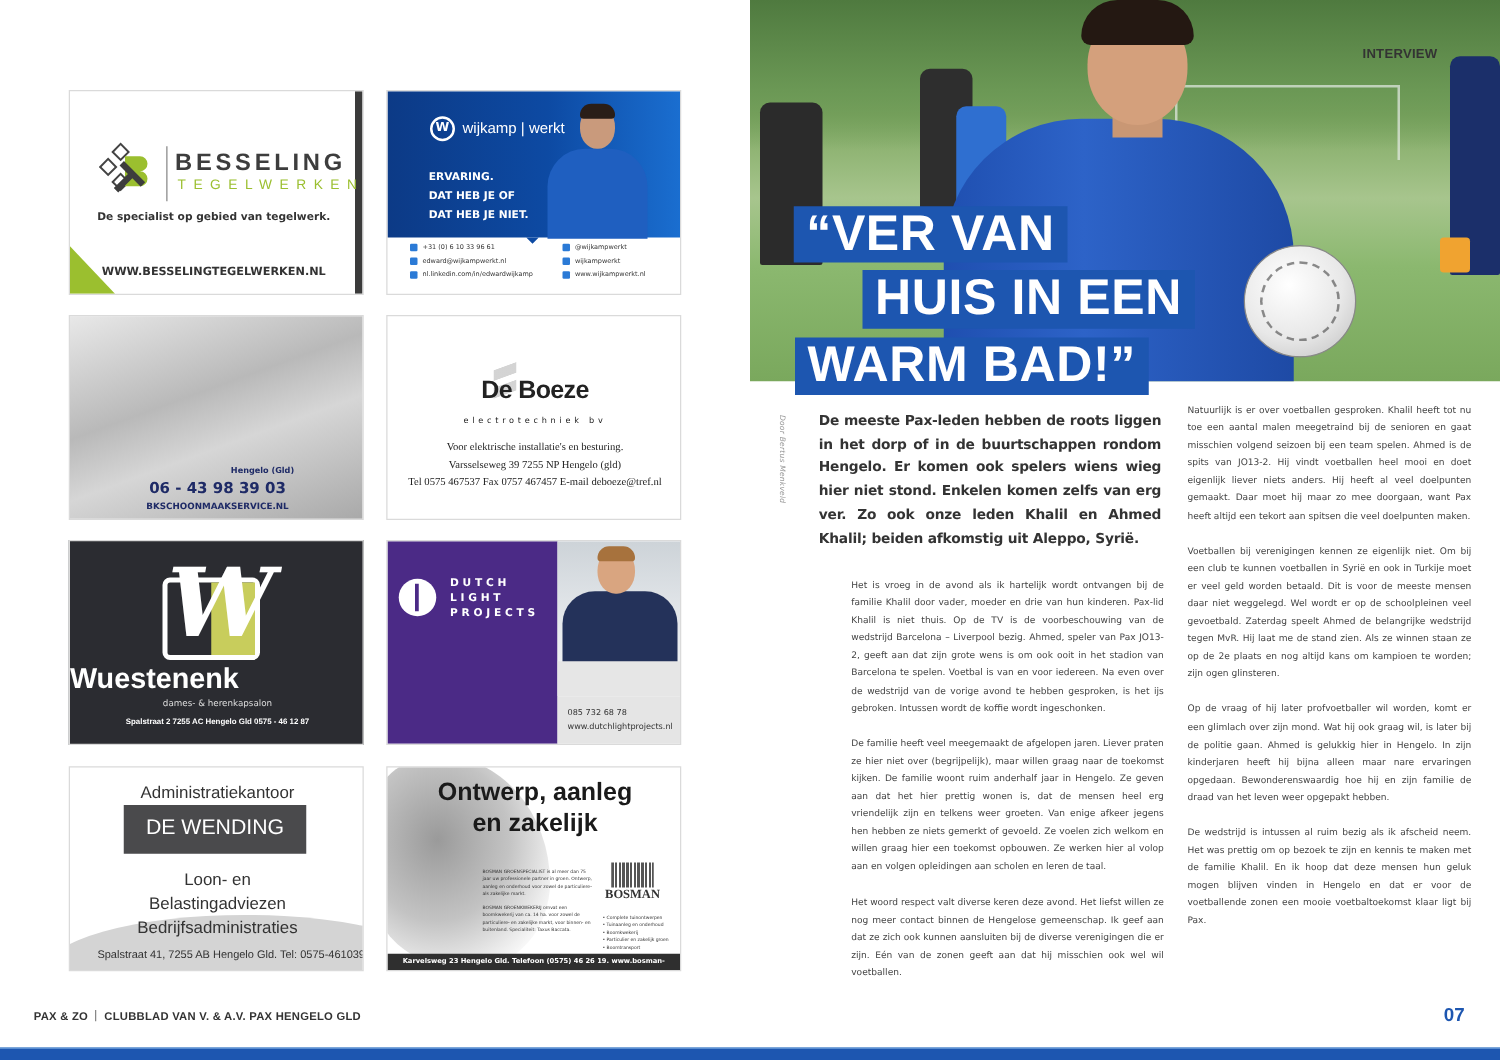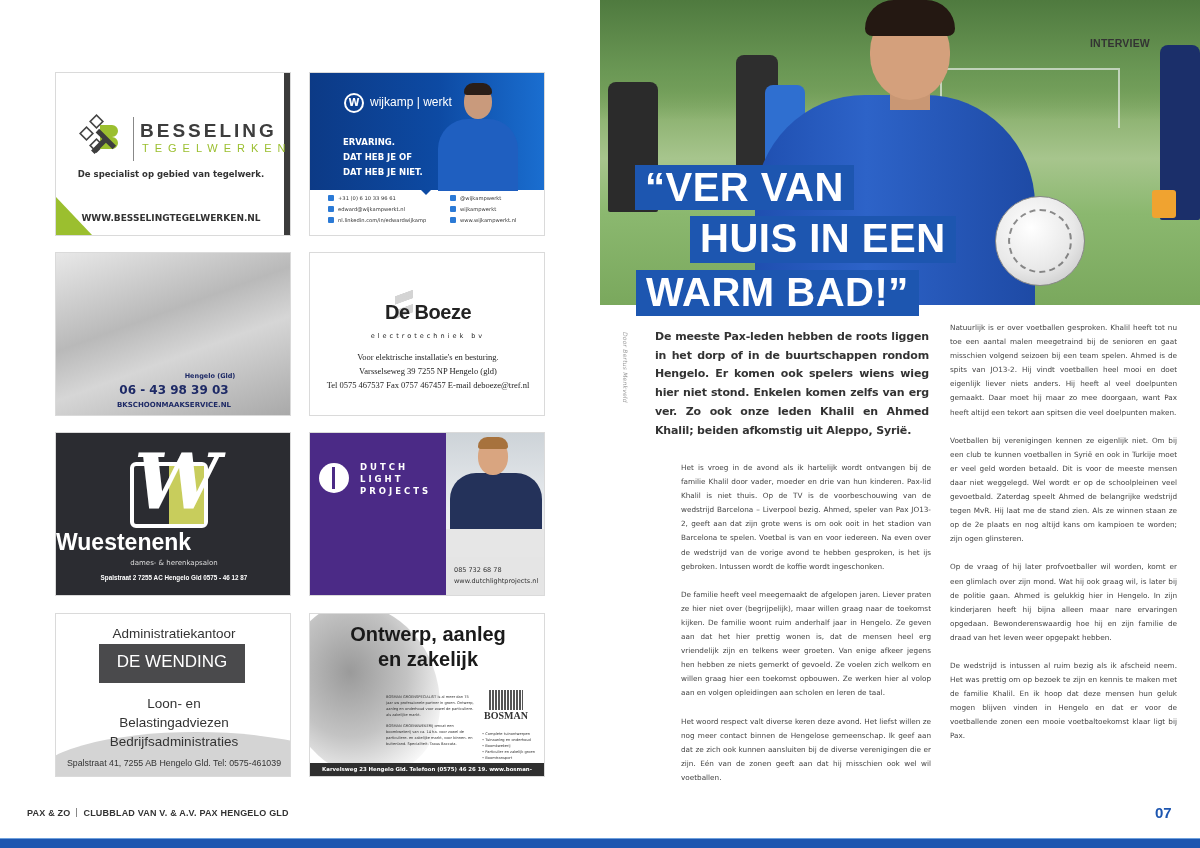--- a/index.html
+++ b/index.html
@@ -75,21 +75,21 @@
   .ad-dlp .photo .desk { position: absolute; left: 0; top: 96px; width: 100px; height: 28px; background: #e6e6e6; }
   .ad-dlp .info { position: absolute; left: 136px; top: 124px; width: 100px; height: 40px; background: #e5e5e5; padding: 8px 0 0 8px; font-size: 6.5px; color: #333; line-height: 11px; }
 
   
   .ad-wending { left: 55px; top: 613px; }
   .ad-wending .curve { position: absolute; left: -20px; top: 118px; width: 320px; height: 90px; border-radius: 50% 50% 0 0; background: #d4d4d4; }
   .ad-wending .t1 { position: absolute; left: 0; width: 236px; top: 12px; text-align: center; font-family: "Liberation Sans", sans-serif; font-size: 13.5px; color: #333; }
   .ad-wending .dark { position: absolute; left: 43px; top: 30px; width: 146px; height: 39px; background: #4a4a4c; }
   .ad-wending .t2 { position: absolute; left: 43px; width: 146px; top: 38px; text-align: center; font-family: "Liberation Sans", sans-serif; font-size: 17px; color: #fff; }
   .ad-wending .t3 { position: absolute; left: 0; width: 236px; top: 80px; text-align: center; font-family: "Liberation Sans", sans-serif; font-size: 13.5px; line-height: 19px; color: #333; }
-  .ad-wending .addr { position: absolute; left: 0; width: 236px; top: 144px; text-align: center; font-family: "Liberation Sans", sans-serif; font-size: 8.8px; color: #333; }
+  .ad-wending .addr { position: absolute; left: 0; width: 236px; top: 144px; text-align: right; font-family: "Liberation Sans", sans-serif; font-size: 8.8px; color: #333; }
 
   
   .ad-bosman { left: 309px; top: 613px; }
   .ad-bosman .leaf { position: absolute; left: -20px; top: -10px; width: 150px; height: 170px; border-radius: 40% 60% 40% 50%; background: radial-gradient(ellipse at 40% 40%, #9a9a9a 0%, #c3c3c3 45%, #e9e9e9 70%, #fff 85%); }
   .ad-bosman .headline { position: absolute; left: 0; width: 236px; top: 8px; text-align: center; font-family: "Liberation Sans", sans-serif; font-weight: bold; font-size: 20px; line-height: 25px; color: #1a1a1a; }
   .ad-bosman .para { position: absolute; left: 76px; top: 80px; width: 88px; font-size: 3.6px; line-height: 6px; color: #333; }
   .ad-bosman .plogo { position: absolute; left: 166px; top: 76px; width: 60px; text-align: center; }
   .ad-bosman .plogo .grid { width: 34px; height: 20px; margin: 0 auto; background: repeating-linear-gradient(90deg, #555 0 2px, transparent 2px 3px), repeating-linear-gradient(0deg, transparent 0 2px, #fff 2px 3px); }
   .ad-bosman .plogo .bn { font-family: "Liberation Serif", serif; font-weight: bold; font-size: 10px; color: #333; }
   .ad-bosman .bul { position: absolute; left: 172px; top: 117px; font-size: 3.6px; line-height: 6px; color: #333; }

